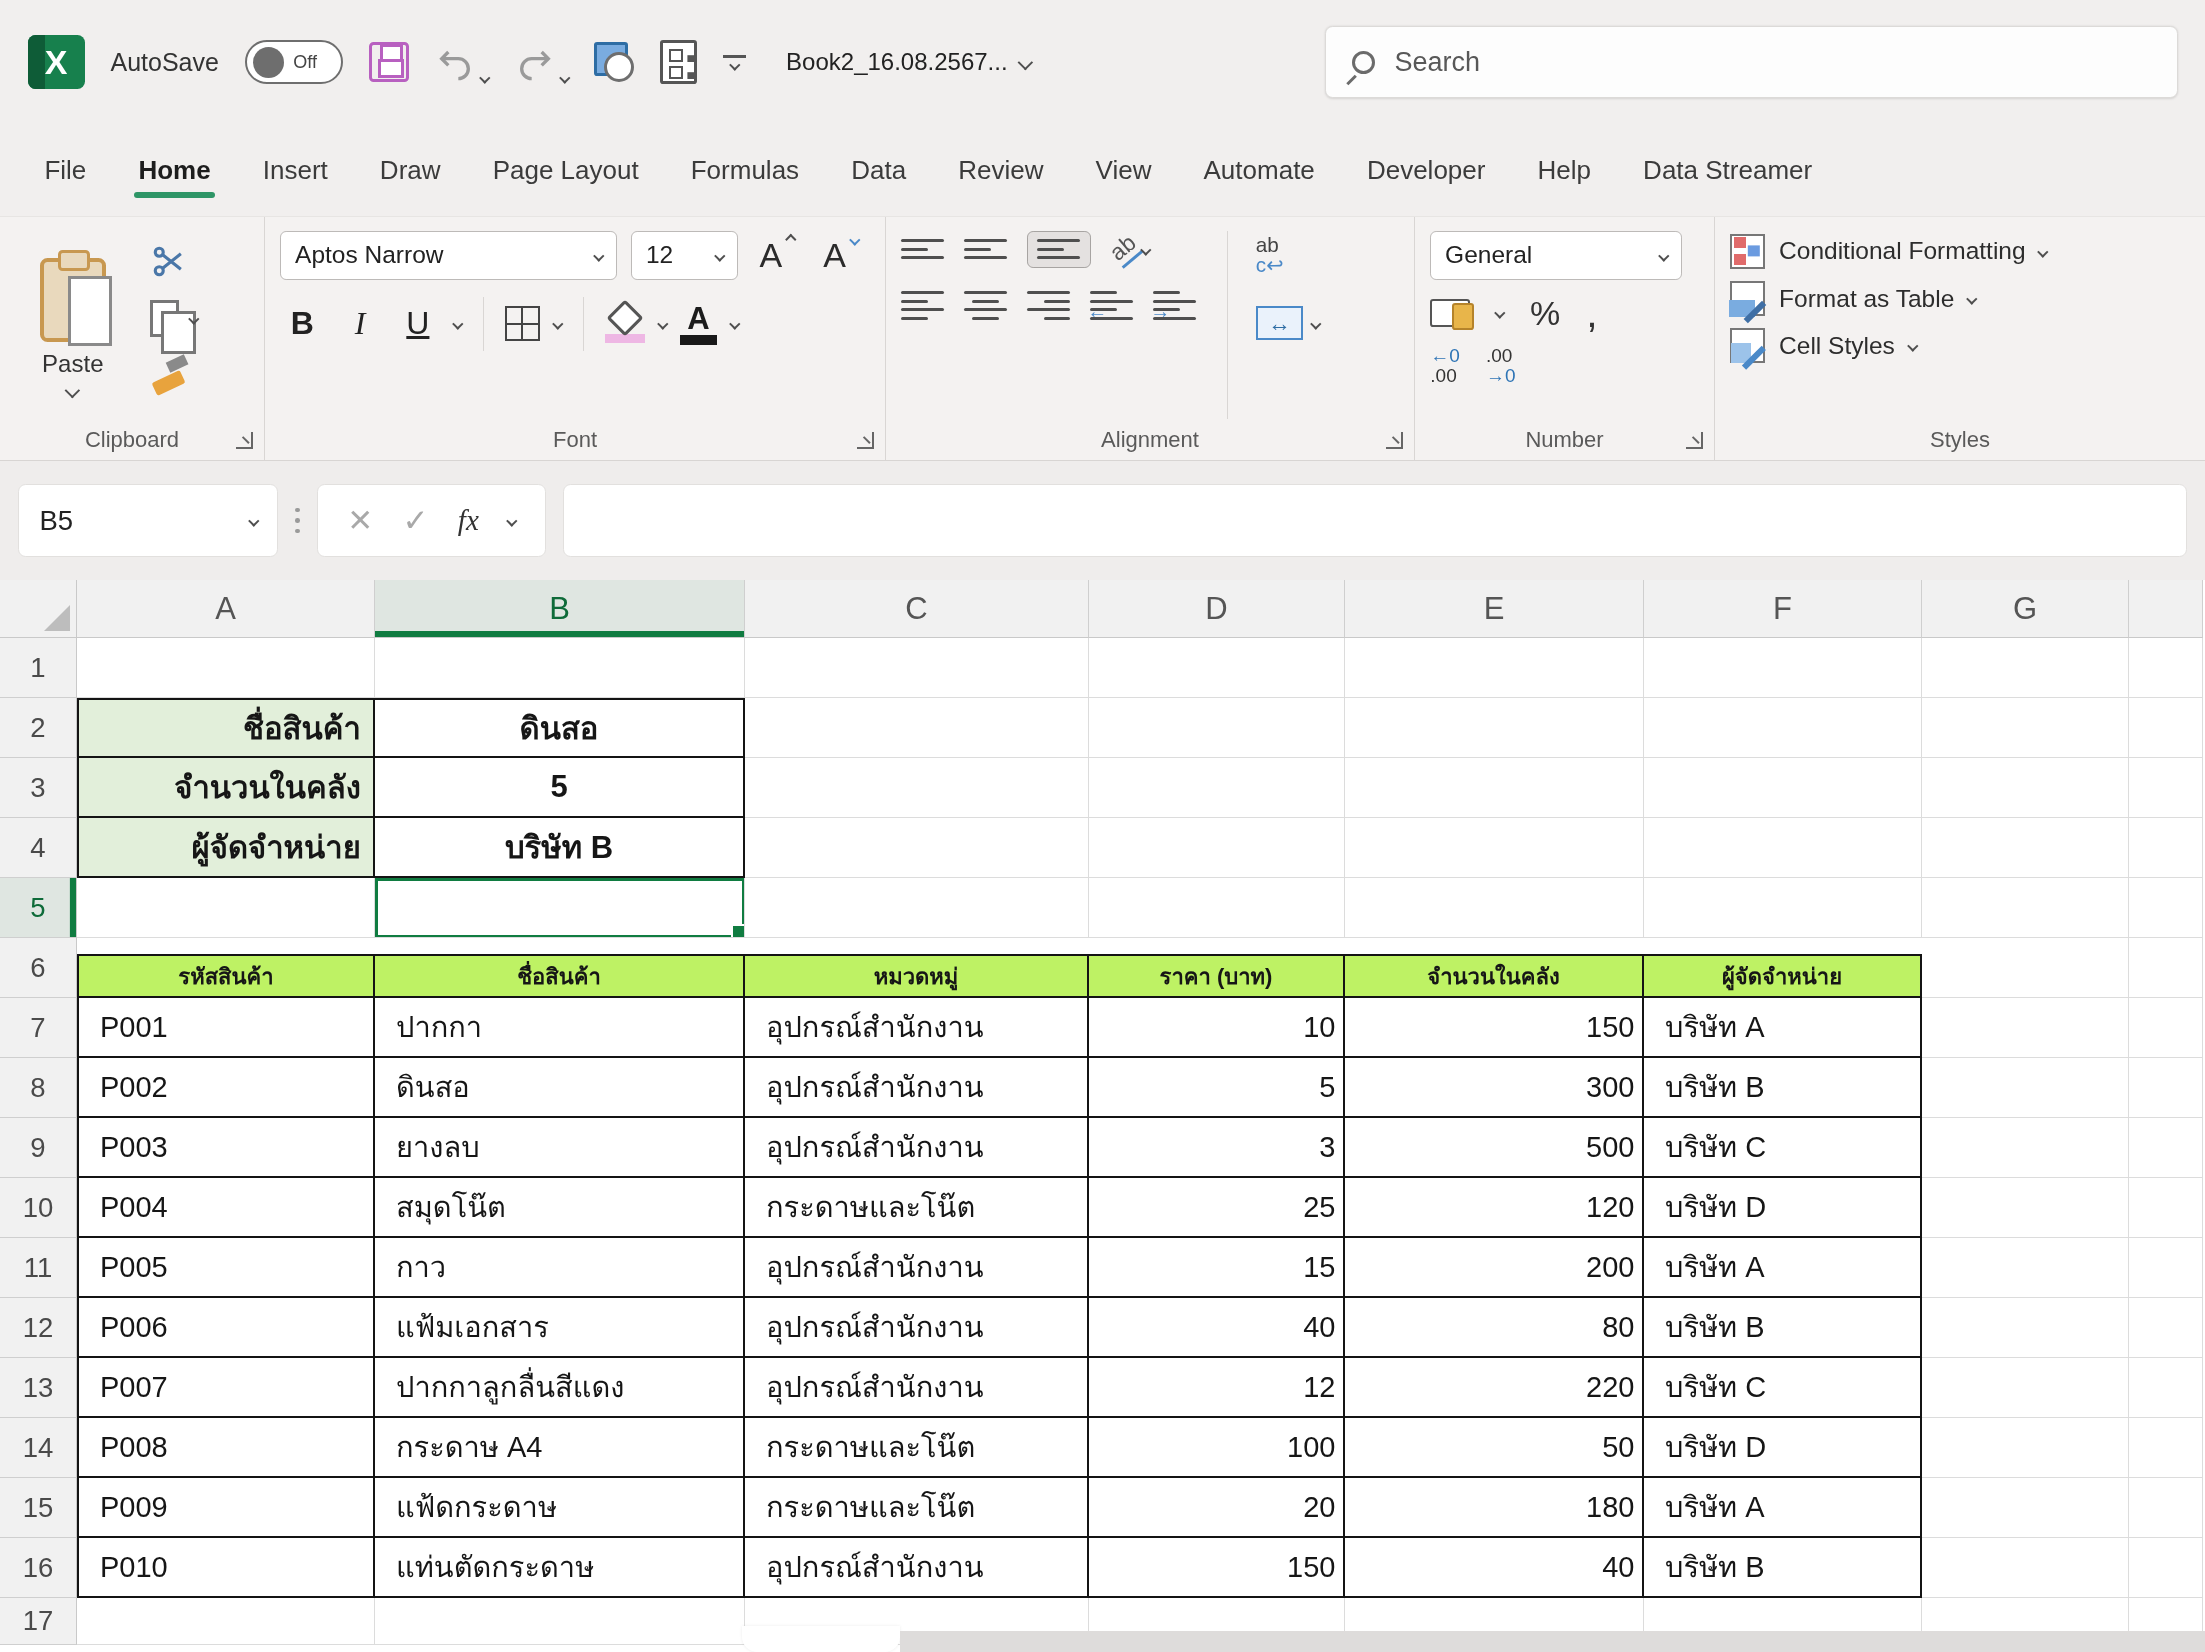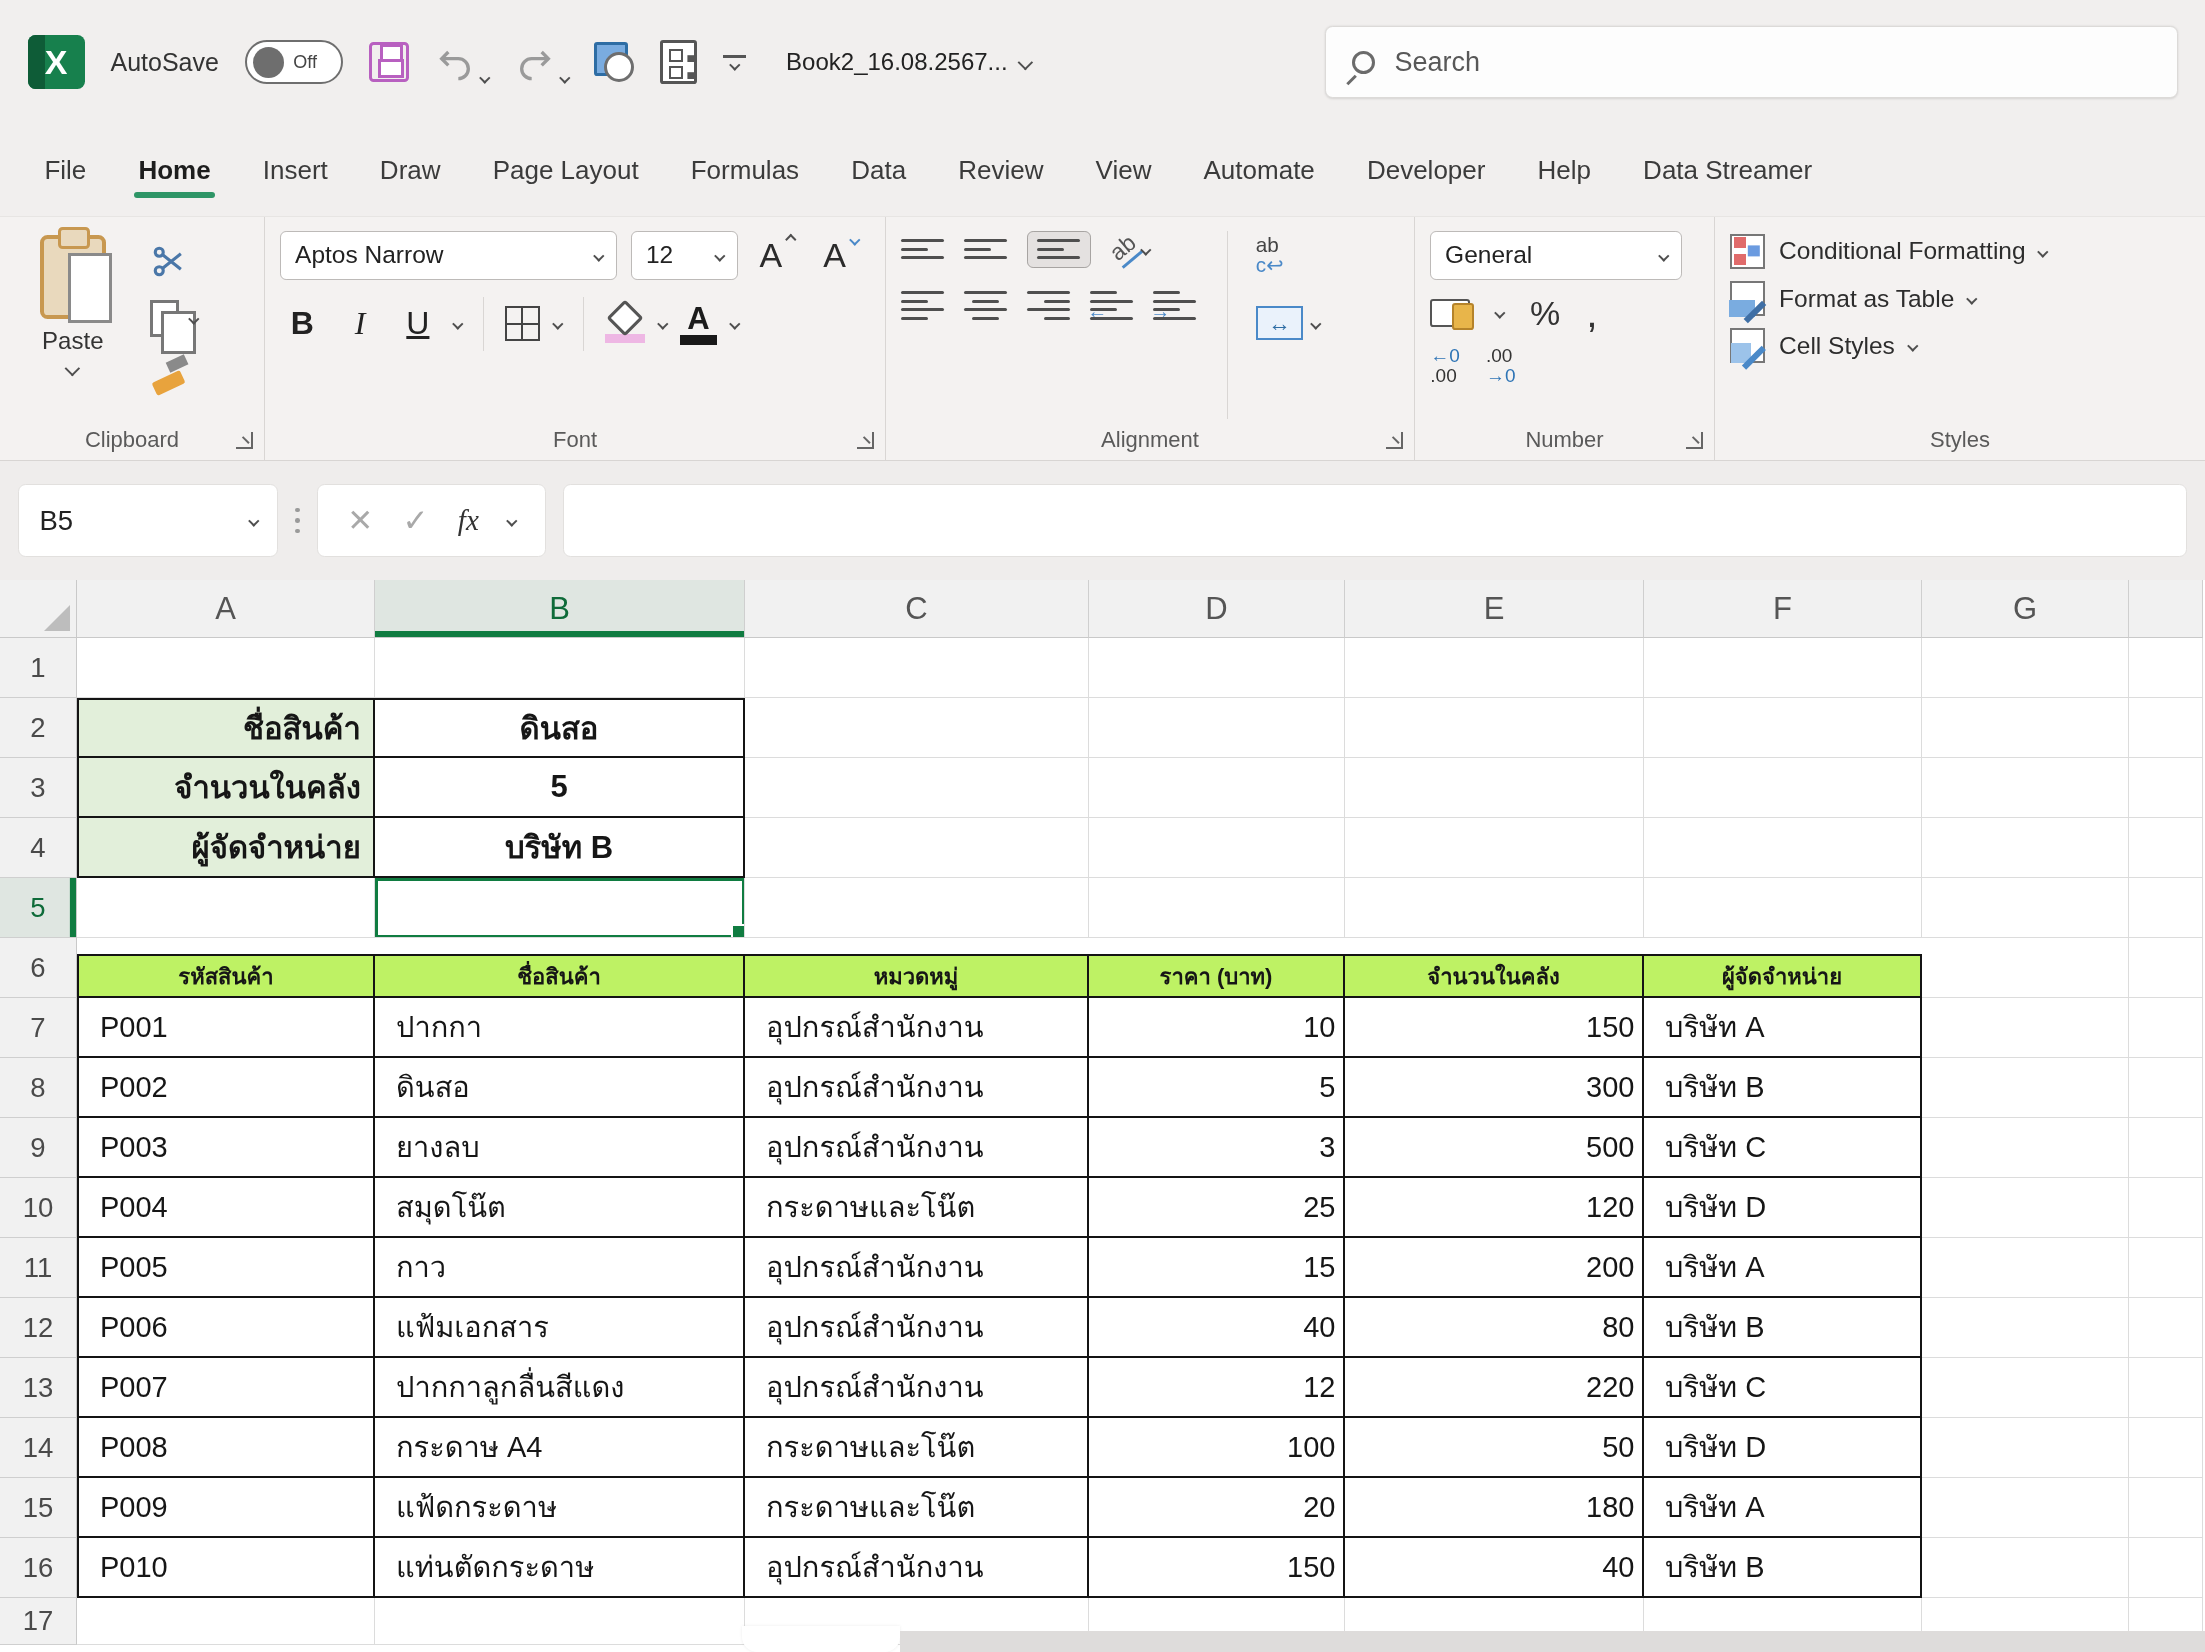--- a/index.html
+++ b/index.html
@@ -56,21 +56,21 @@
   
   .ribbon { height:245px; background:#f4f2f1; border-top:0.8px solid #e7e5e3; border-bottom:1.5px solid #d8d5d3; display:flex; }
   .rgroup { position:relative; height:100%; border-right:0.8px solid #d9d6d4; display:flex; flex-direction:column; }
   .rbody { flex:1; padding:13.8px 15.3px 0; display:flex; }
   .rfoot { height:41px; position:relative; display:flex; align-items:center; justify-content:center; }
   .rfoot span { font-size:22px; color:#5a5a5a; }
   .launcher { position:absolute; right:10.7px; bottom:10.7px; width:17px; height:17px; border-right:2.3px solid #666; border-bottom:2.3px solid #666; }
   .launcher::after { content:""; position:absolute; right:3.1px; bottom:3.1px; width:9.2px; height:2.3px; background:#666; transform:rotate(45deg); transform-origin:right bottom; }
 
   
-  .paste { width:115px; display:flex; flex-direction:column; align-items:center; gap:7.6px; padding-top:4.6px; }
+  .paste { width:115px; display:flex; flex-direction:column; align-items:center; gap:7.6px; padding-top:4.6px;justify-content:center; }
   .clipico { width:66px; height:84px; border:4.6px solid #c89850; border-radius:7.6px; background:#e9d9bd; position:relative; }
   .clipico::before { content:""; position:absolute; left:13.8px; top:-12.2px; width:26px; height:15.3px; background:#e9d9bd; border:3.8px solid #c89850; border-radius:4.6px; }
   .clipico::after { content:""; position:absolute; right:-10.7px; top:13.8px; width:38px; height:64px; background:#fff; border:3.1px solid #8a8a8a; }
   .paste span { font-size:24px; color:#333; }
   .clipmini { display:flex; flex-direction:column; gap:17px; margin-left:20px; padding-top:10.7px; }
   .minirow { display:flex; align-items:center; gap:10.7px; height:40px; }
   .copyico { width:29px; height:37px; border:3.1px solid #777; background:#fff; position:relative; }
   .copyico::after { content:""; position:absolute; left:7.6px; top:7.6px; width:29px; height:37px; border:3.1px solid #777; background:#fff; }
   .brushico { width:38px; height:38px; position:relative; }
   .brushico::before { content:""; position:absolute; left:3.1px; top:20px; width:31px; height:13.8px; background:#e8a33d; border-radius:2.3px; transform:rotate(-25deg); }

